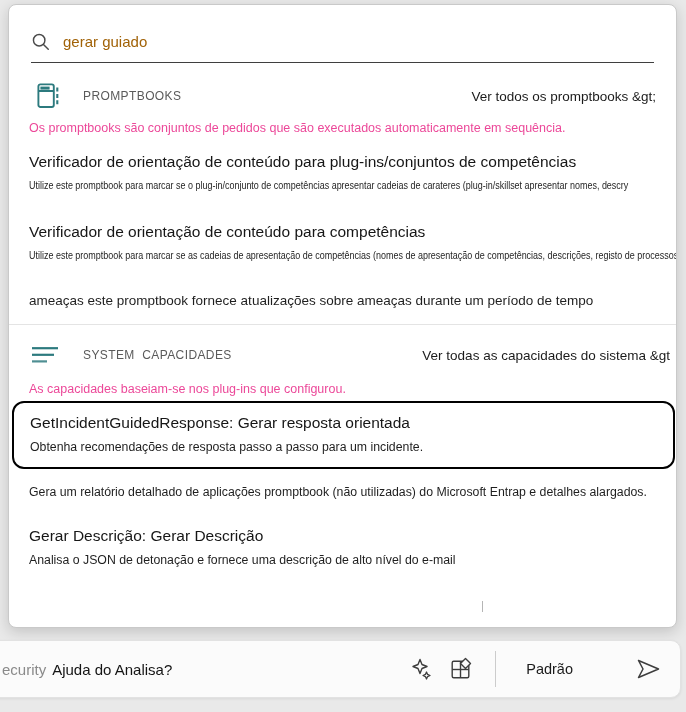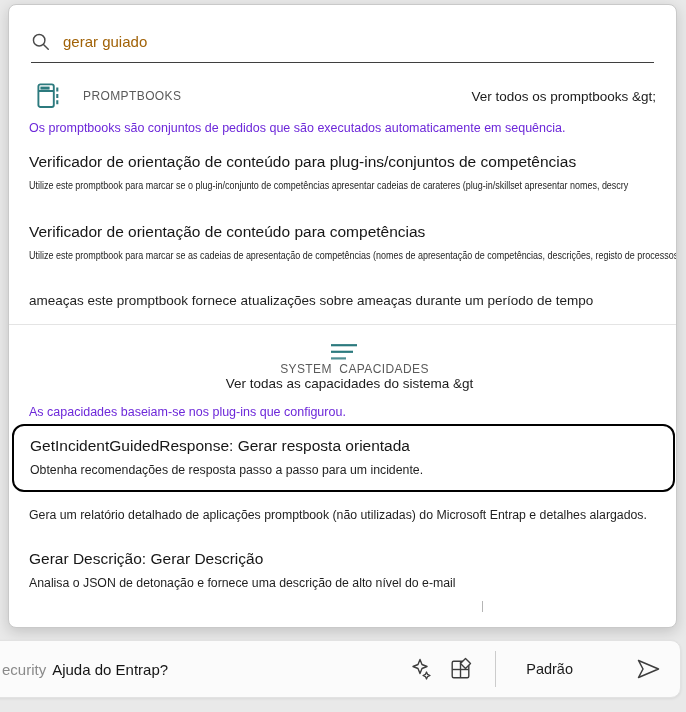--- a/index.html
+++ b/index.html
@@ -43,21 +43,21 @@
   .header-label {
     margin-left:24px;
     font-size:12px; letter-spacing:.4px; color:#5a5a5a;
   }
   .flex-sp { flex:1; }
   .see-all {
     font-size:13.5px; color:#1b1b1b; cursor:pointer; white-space:nowrap;
   }
   .see-all.overflow-right { margin-right:-14px; }
 
-  .section-desc { margin-top:12px; font-size:12.5px; color:#6d28d9; }
+  .section-desc { margin-top:12px; font-size:12.5px; color:#ec4899; }
 
   .item { margin-top:30px; cursor:pointer; }
   .item.first { margin-top:17px; }
   .item-title { font-size:15.5px; line-height:20px; color:#161616; }
   .item-sub {
     margin-top:6px; font-size:12.3px; line-height:16px; color:#1f1f1f;
   }
   .item-sub.condensed {
     font-size:11.5px; line-height:14px; white-space:nowrap;
     transform:scaleX(.78); transform-origin:0 50%;
@@ -139,21 +139,21 @@
       <div class="item-title">Verificador de orientação de conteúdo para competências</div>
       <div class="item-sub condensed">Utilize este promptbook para marcar se as cadeias de apresentação de competências (nomes de apresentação de competências, descrições, registo de processos .</div>
     </div>
 
     <div class="item">
       <div class="item-sub big">ameaças este promptbook fornece atualizações sobre ameaças durante um período de tempo</div>
     </div>
 
     <div class="divider"></div>
 
-    <div class="section-header" style="margin-top:17px;flex-direction:column;">
+    <div class="section-header" style="margin-top:17px;">
       <span class="hicon filter">
         <svg width="28" height="20" viewBox="0 0 28 20" fill="none">
           <line x1="1" y1="3.2" x2="27" y2="3.2" stroke="#2c7a7e" stroke-width="2.2"></line>
           <line x1="1" y1="9.8" x2="23" y2="9.8" stroke="#2c7a7e" stroke-width="2.2"></line>
           <line x1="1" y1="16.4" x2="16" y2="16.4" stroke="#4f8f93" stroke-width="2.2"></line>
         </svg>
       </span>
       <span class="header-label">SYSTEM&nbsp;&nbsp;CAPACIDADES</span>
       <span class="flex-sp"></span>
       <span class="see-all overflow-right">Ver todas as capacidades do sistema &amp;gt</span>
@@ -174,21 +174,21 @@
       <div class="item-title">Gerar Descrição: Gerar Descrição</div>
       <div class="item-sub">Analisa o JSON de detonação e fornece uma descrição de alto nível do e-mail</div>
     </div>
 
   </div>
 
   <div class="cursor-artifact"></div>
 
   <div class="promptbar">
     <span class="ghost">ecurity</span>
-    <span class="prompt-text">Ajuda do Entrap?</span>
+    <span class="prompt-text">Ajuda do Analisa?</span>
 
     <button class="bar-btn btn-sparkle">
       <svg width="23" height="24" viewBox="0 0 23 24" fill="none">
         <path d="M10 2.5 L12 7.5 L17 9.5 L12 11.5 L10 16.5 L8 11.5 L3 9.5 L8 7.5 Z" stroke="#3d3d3d" stroke-width="1.4" stroke-linejoin="round"></path>
         <path d="M16.5 15 L17.6 17.4 L20 18.5 L17.6 19.6 L16.5 22 L15.4 19.6 L13 18.5 L15.4 17.4 Z" stroke="#3d3d3d" stroke-width="1.3" stroke-linejoin="round"></path>
       </svg>
     </button>
 
     <button class="bar-btn btn-grid">
       <svg width="24" height="24" viewBox="0 0 24 24" fill="none">

